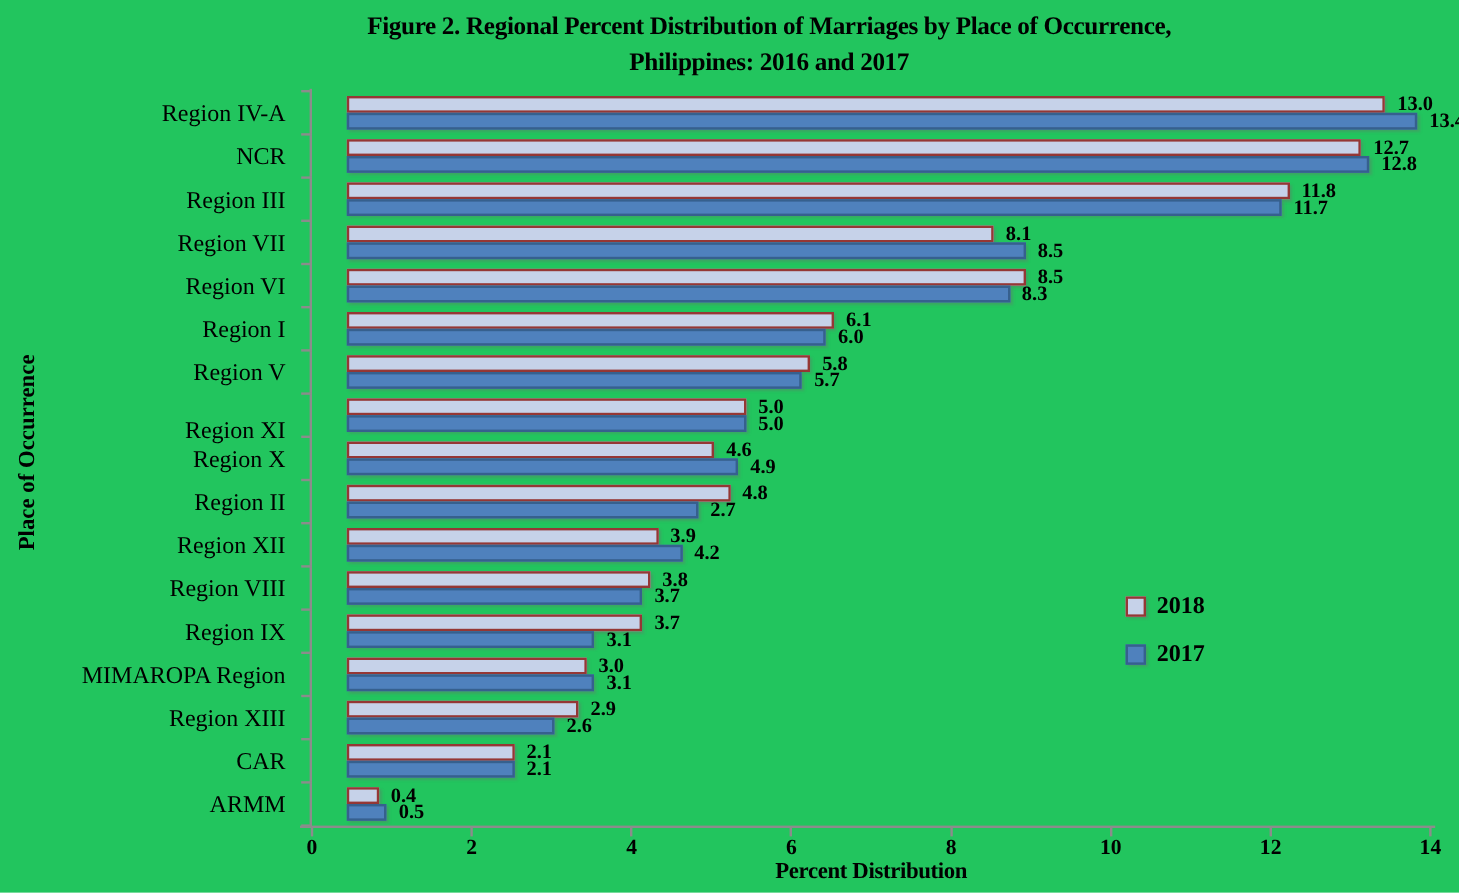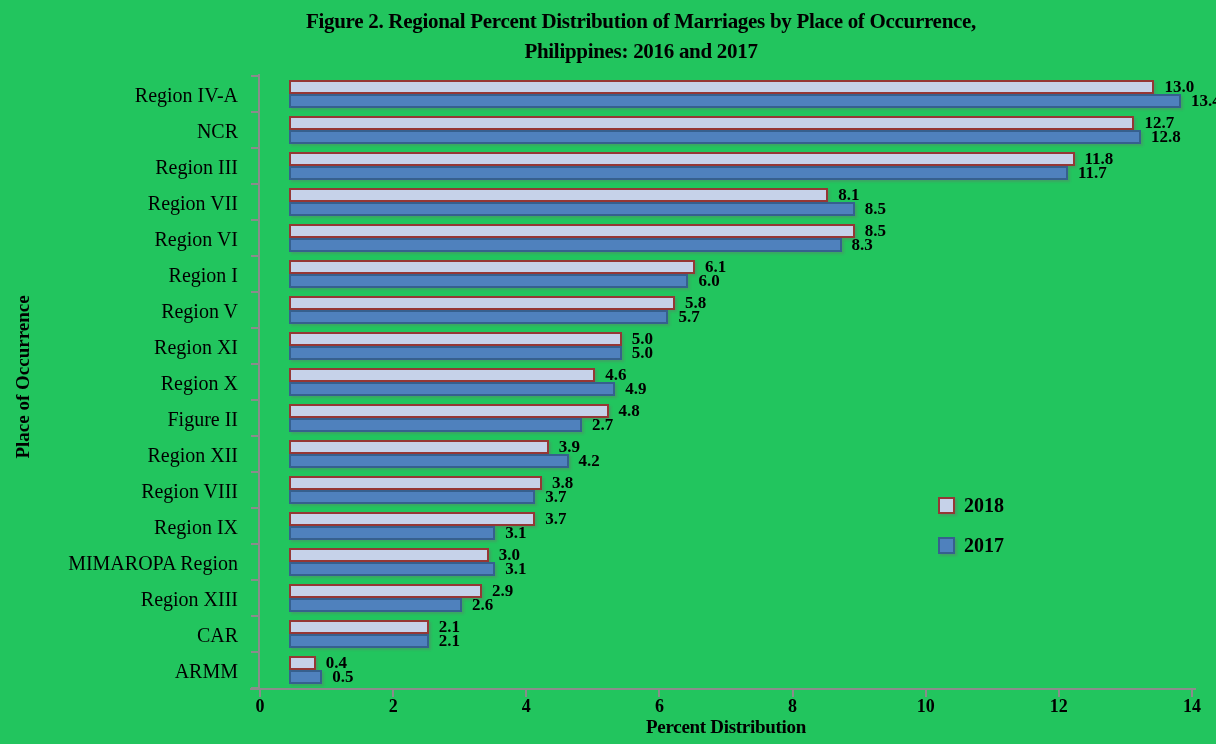--- a/index.html
+++ b/index.html
@@ -72,23 +72,23 @@
   <div class="y-axis-title">Place of Occurrence</div>
 
   <div class="cat-labels">
       <div class="cat-label" style="top: 8px;">Region IV-A</div>
       <div class="cat-label" style="top: 44px;">NCR</div>
       <div class="cat-label" style="top: 80px;">Region III</div>
       <div class="cat-label" style="top: 116px;">Region VII</div>
       <div class="cat-label" style="top: 152px;">Region VI</div>
       <div class="cat-label" style="top: 188px;">Region I</div>
       <div class="cat-label" style="top: 224px;">Region V</div>
-      <div class="cat-label" style="top: 260px; padding-left: 36px;">Region XI</div>
+      <div class="cat-label" style="top: 272px; padding-left: 36px;">Region XI</div>
       <div class="cat-label" style="top: 296px;">Region X</div>
-      <div class="cat-label" style="top: 332px;">Figure II</div>
+      <div class="cat-label" style="top: 332px;">Region II</div>
       <div class="cat-label" style="top: 368px;">Region XII</div>
       <div class="cat-label" style="top: 404px;">Region VIII</div>
       <div class="cat-label" style="top: 440px;">Region IX</div>
       <div class="cat-label" style="top: 476px;">MIMAROPA Region</div>
       <div class="cat-label" style="top: 512px;">Region XIII</div>
       <div class="cat-label" style="top: 548px;">CAR</div>
       <div class="cat-label" style="top: 584px;">ARMM</div>
     </div>
 
   <div class="axis-y"></div>

